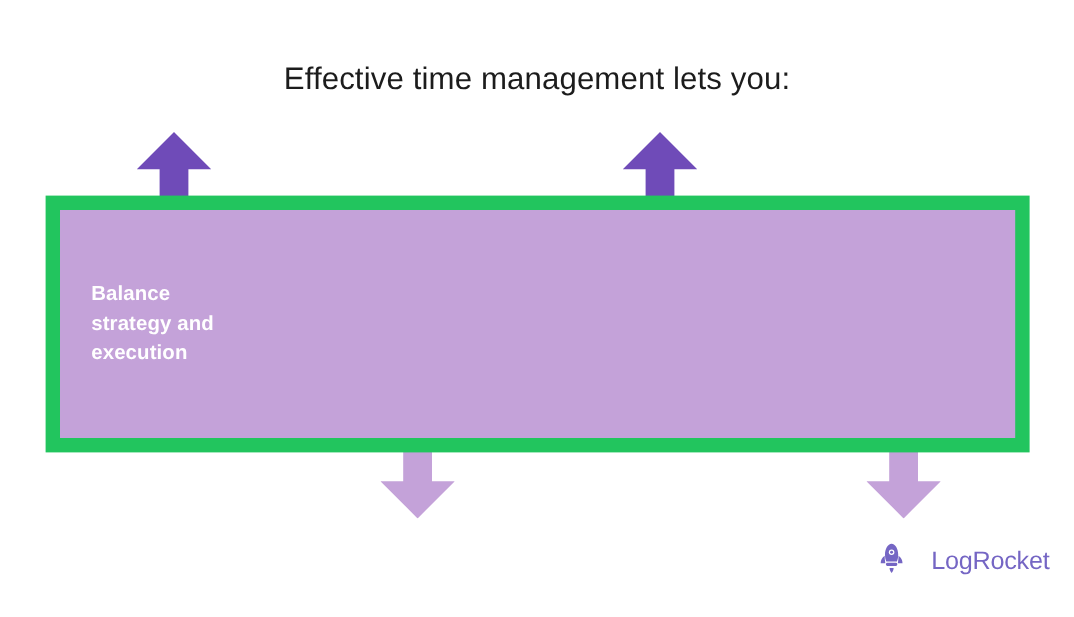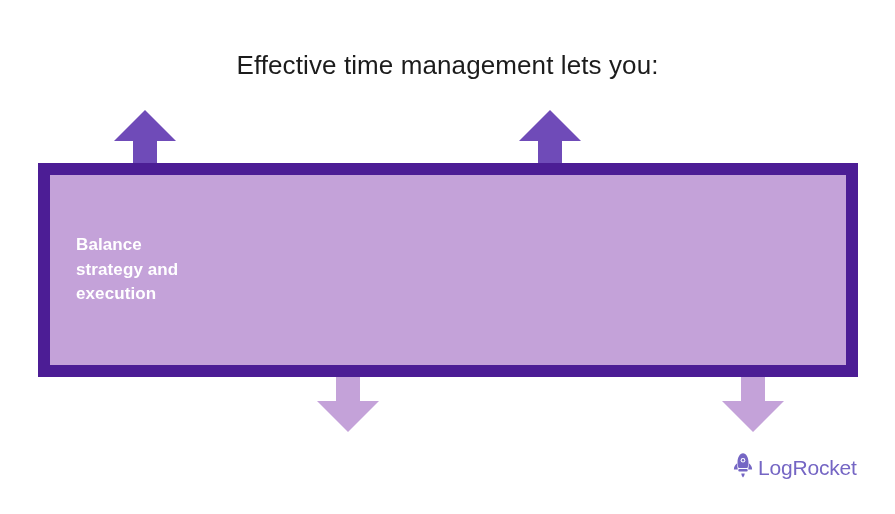--- a/index.html
+++ b/index.html
@@ -71,21 +71,21 @@
     width: 100%;
     height: 100%;
     display: flex;
     align-items: center;
     padding-left: 26px;
     padding-right: 14px;
   }
 
   
   .card.light {
-    background: #4c1d95;           
+    background: #22c55e;           
     padding: 12px 12px 12px 12px;
   }
   .card.light .card-inner {
     background: #c4a2d9;           
   }
   .card.dark {
     background: #c4a2d9;           
     padding: 12px 12px 12px 12px;
   }
   .card.dark .card-inner {
@@ -110,20 +110,21 @@
     align-items: center;
     gap: 3px;
   }
   .logo-icon { display: block; }
   .logo-text {
     font-size: 21px;
     font-weight: 400;
     color: #7566c4;
     letter-spacing: -0.2px;
     line-height: 1;
+    margin-left: 18px;
   }
 </style>
 </head>
 <body>
 
 <div id="infographic">
 
   <div class="title">Effective time management lets you:</div>
 
   <div class="arrow arrow-up-1">

